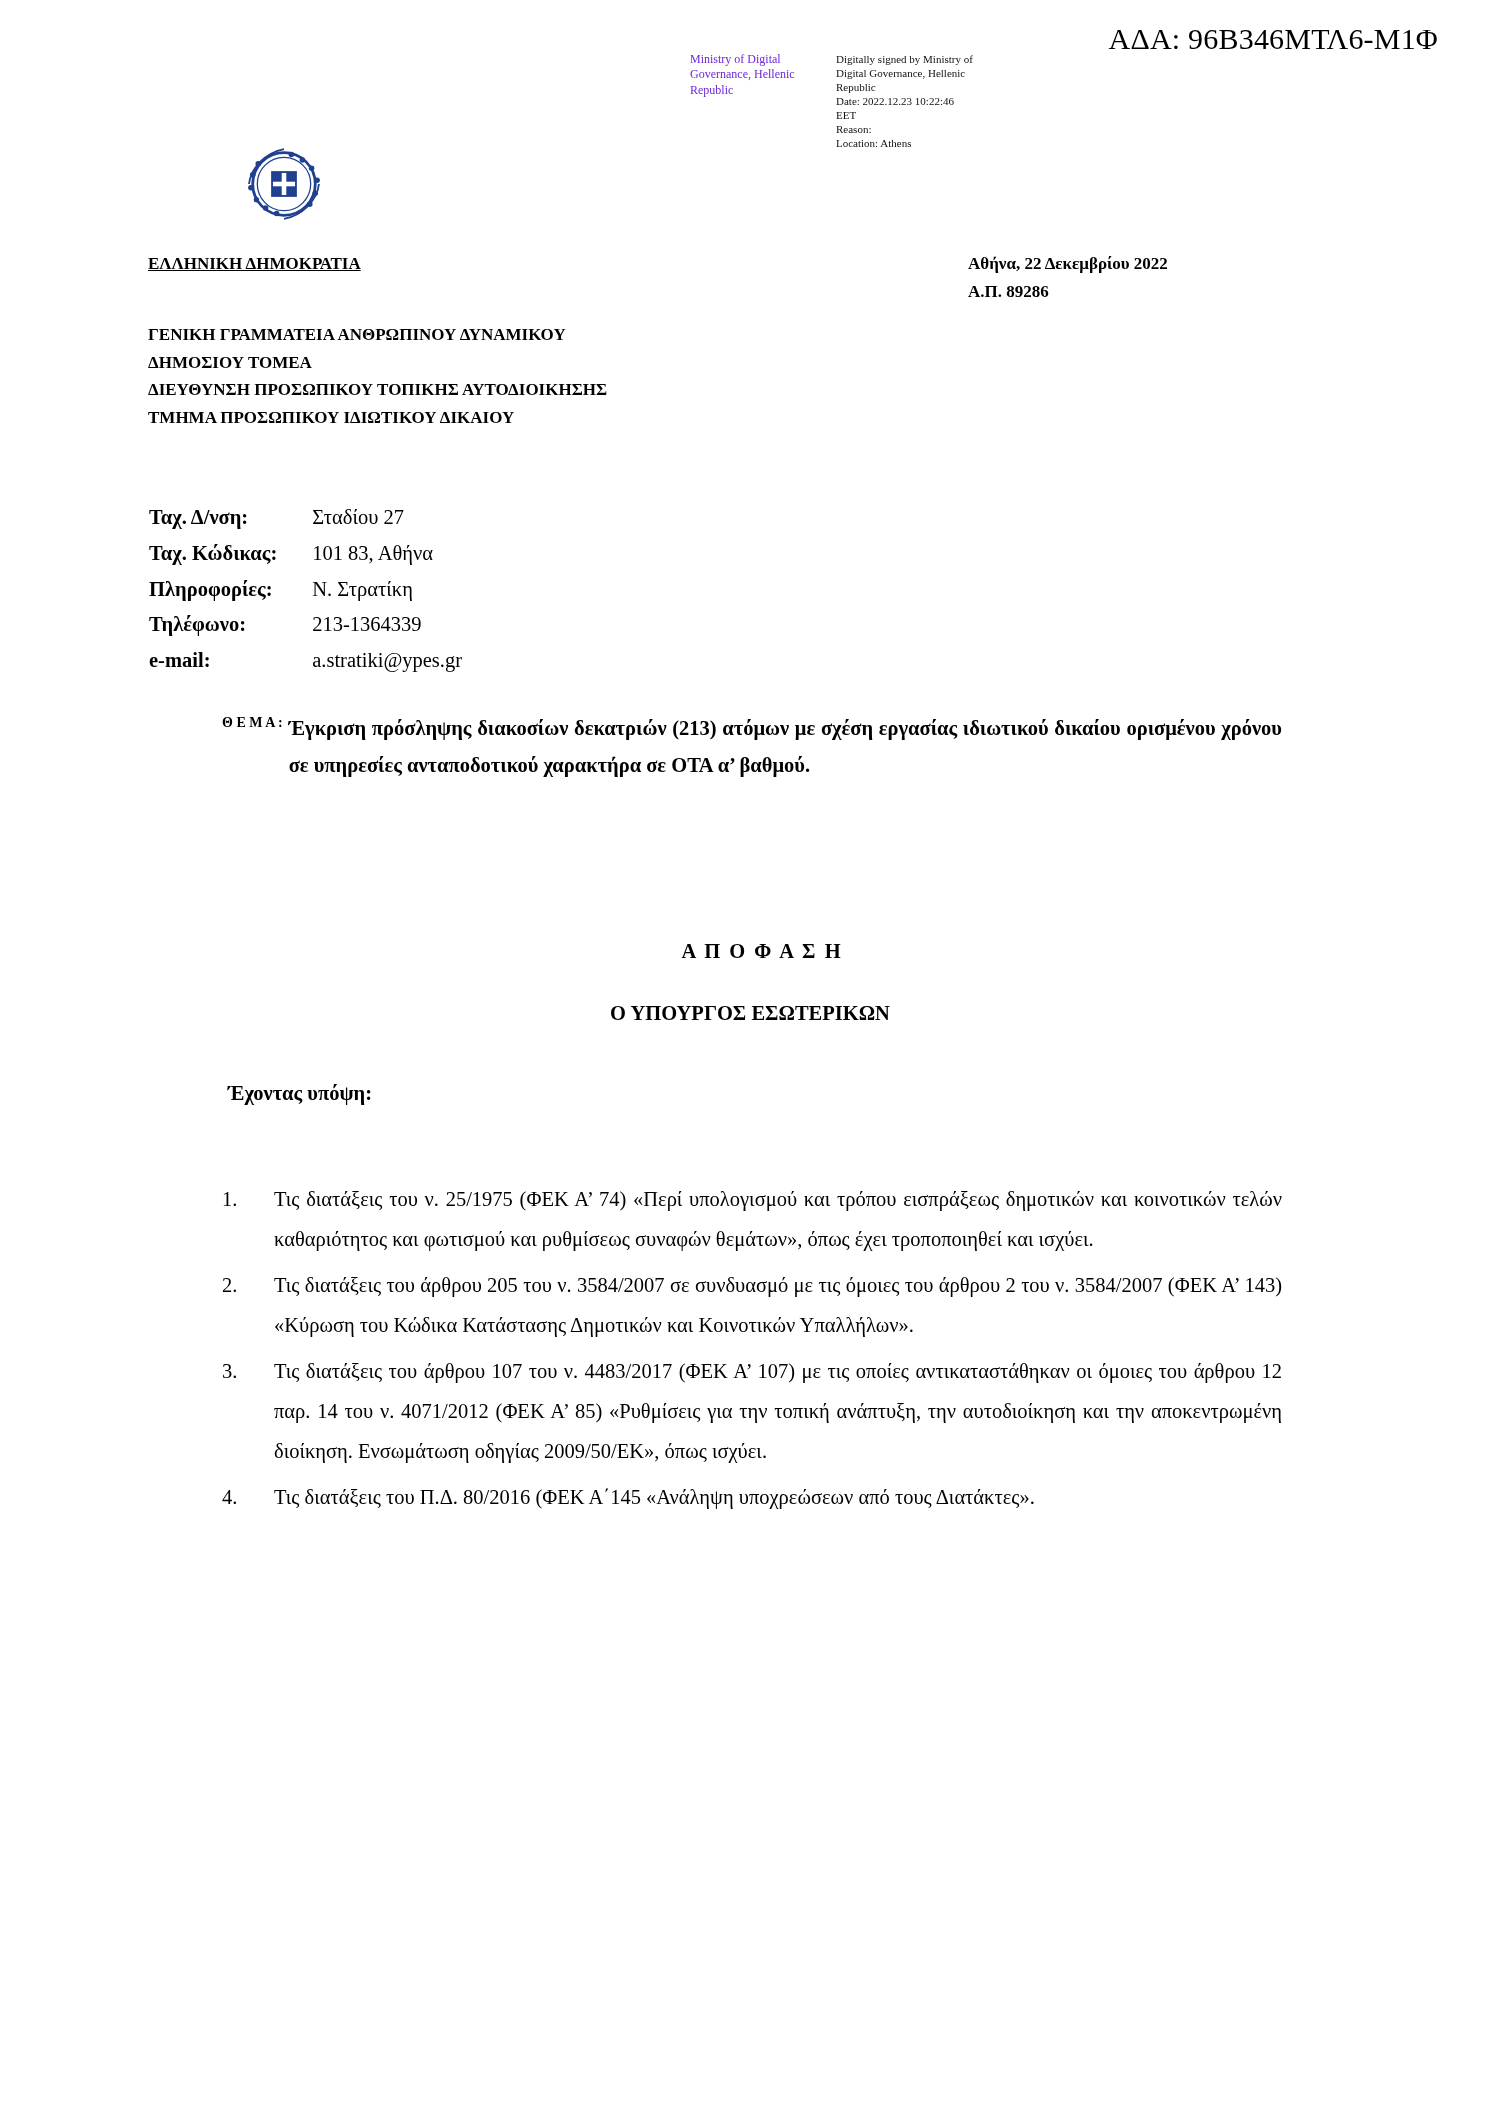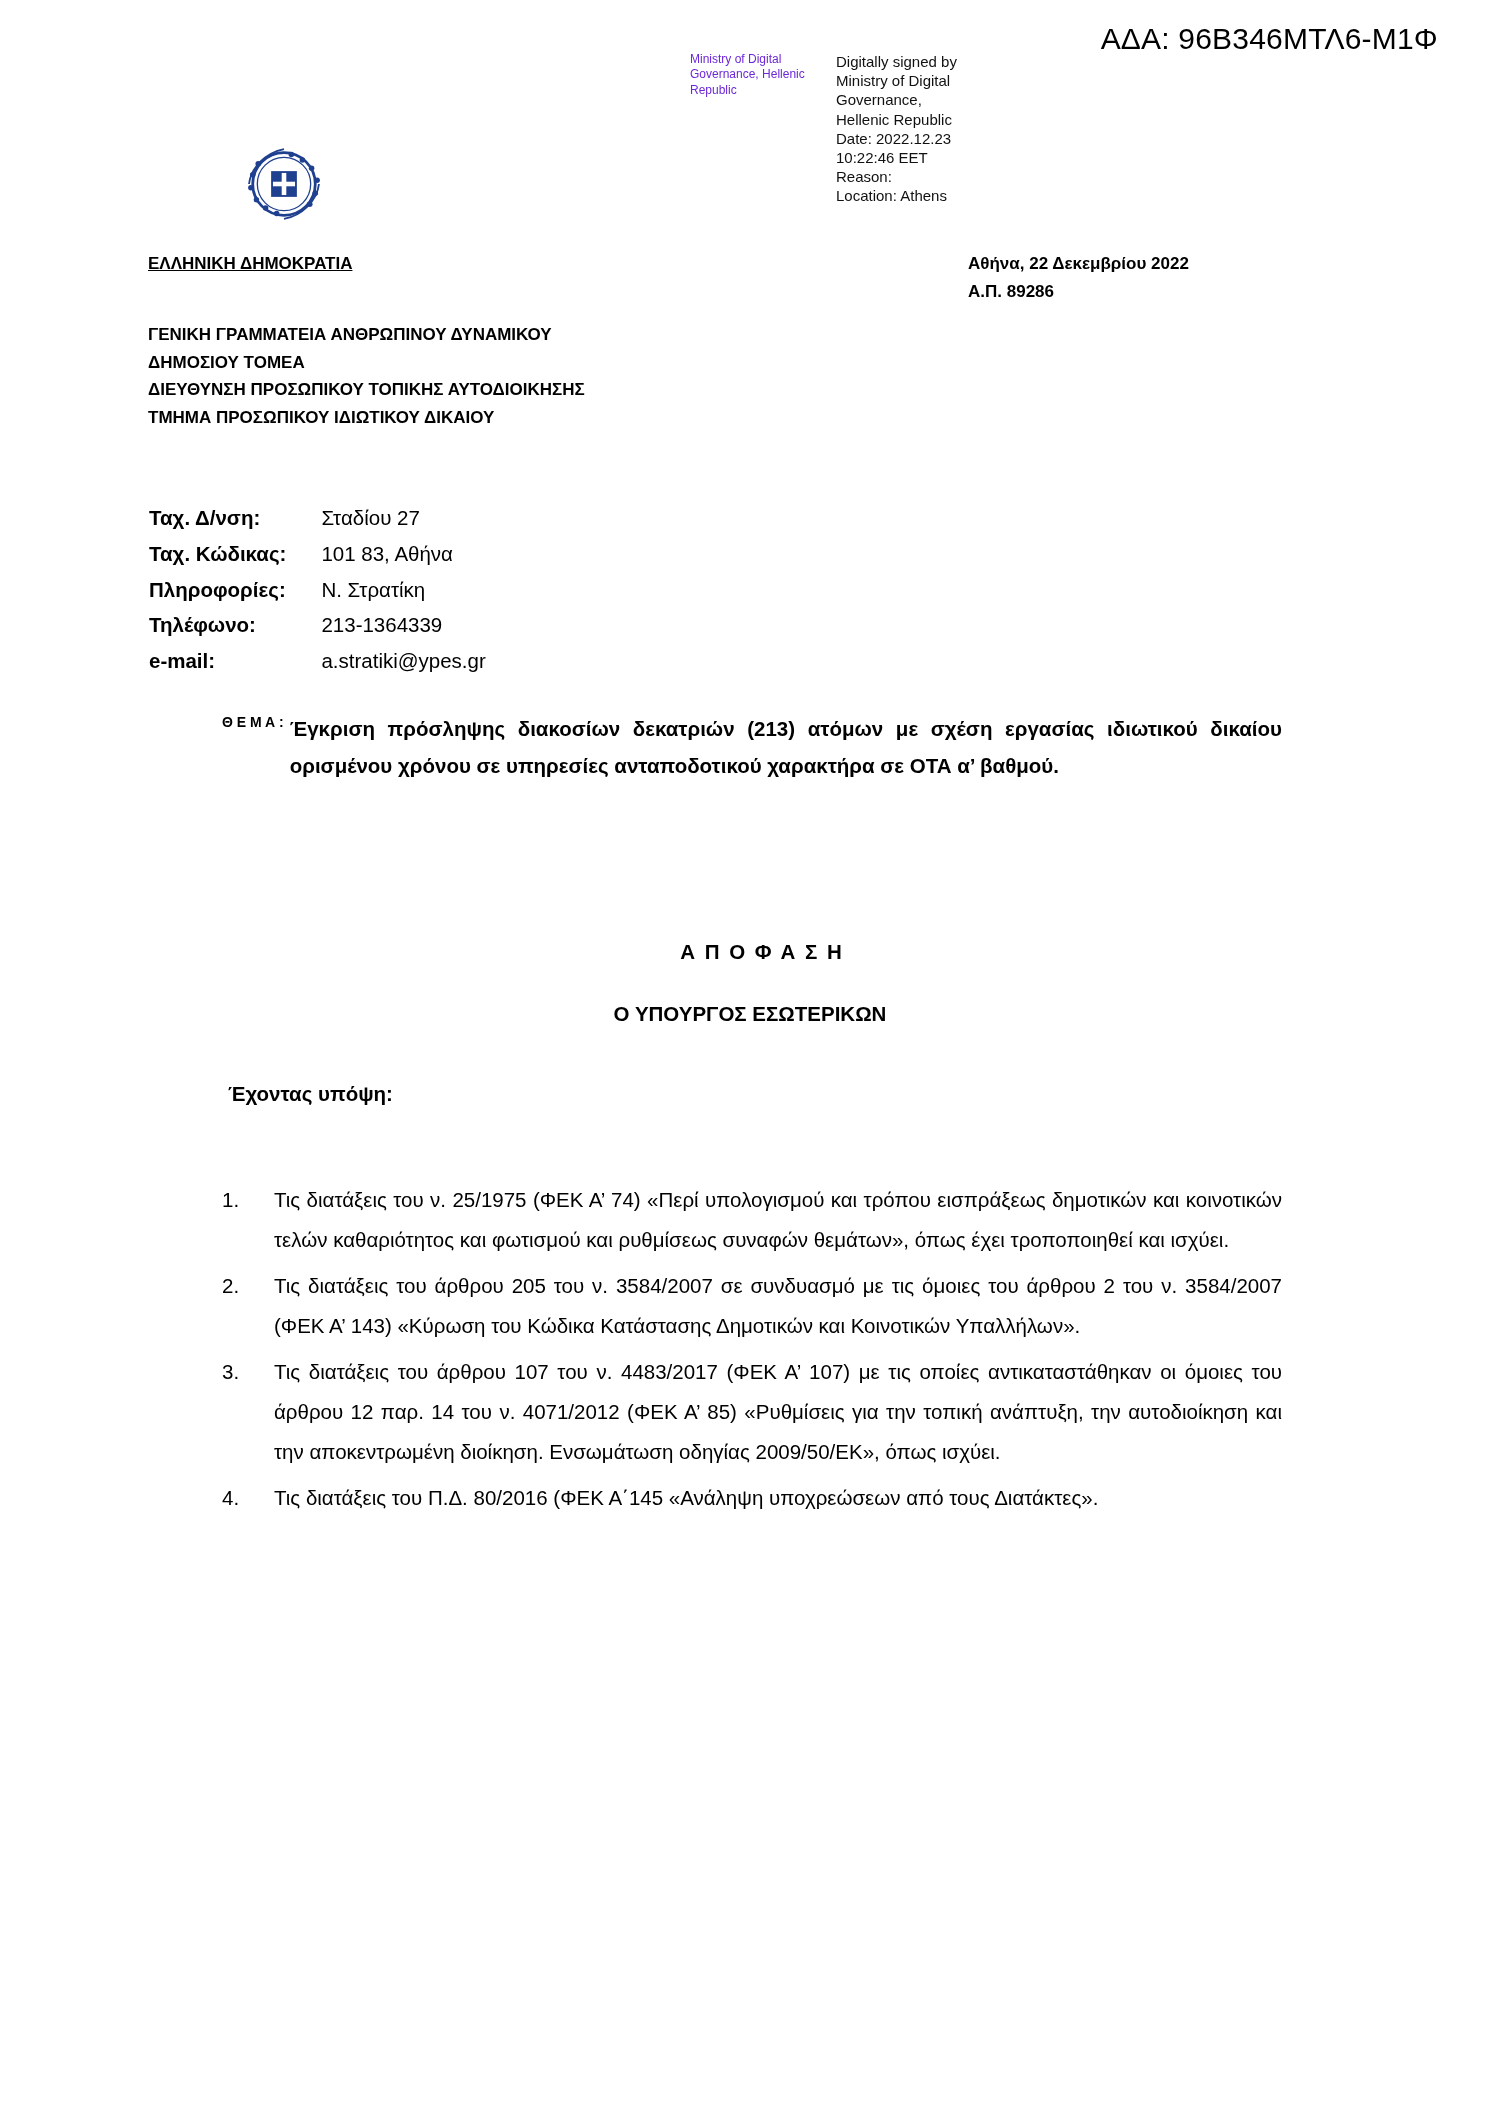--- a/index.html
+++ b/index.html
@@ -14,20 +14,21 @@
     color: #000000;
     position: relative;
     overflow: hidden;
   }
   .page {
     position: relative;
     width: 1500px;
     height: 1524px;
     padding: 12px;
     box-sizing: border-box;
+    font-family: Liberation Serif, serif;
   }
 
   
   .ada-line {
     position: absolute;
     top: 22px;
     right: 62px;
     font-size: 30px;
     letter-spacing: 0.2px;
     white-space: nowrap;
@@ -43,21 +44,21 @@
     align-items: flex-start;
     gap: 6px;
   }
   .sig-left {
     font-size: 12px;
     line-height: 1.28;
     width: 140px;
     color: #6d28d9;
   }
   .sig-right {
-    font-size: 15px;
+    font-size: 11px;
     line-height: 1.28;
     width: 140px;
     color: #111;
   }
 
   
   .emblem {
     position: absolute;
     top: 138px;
     left: 238px;

